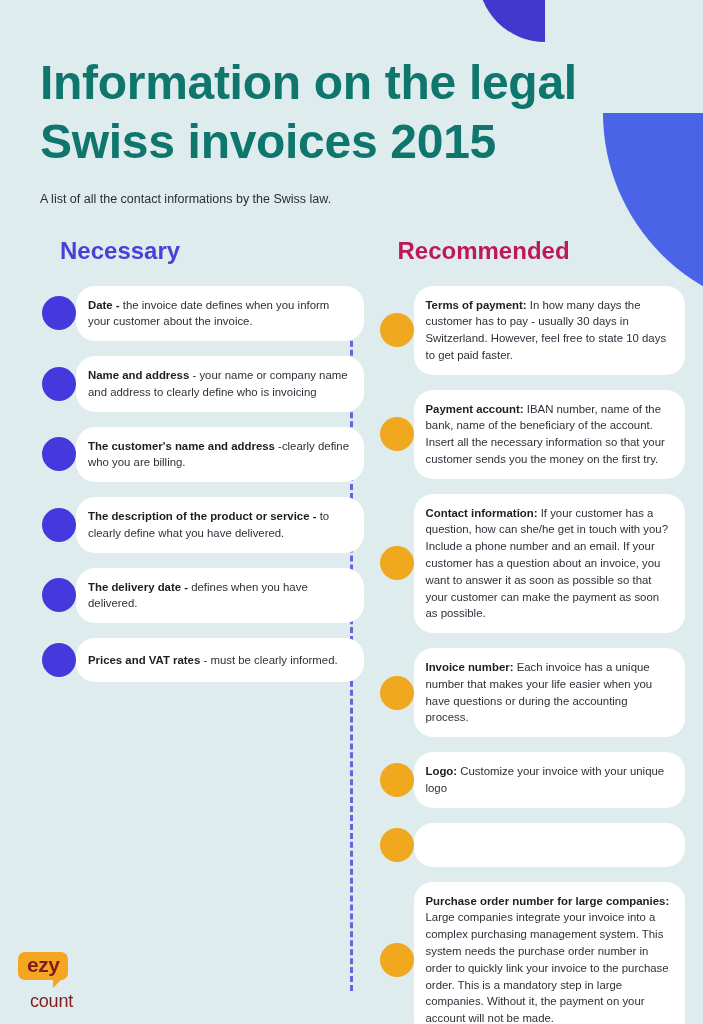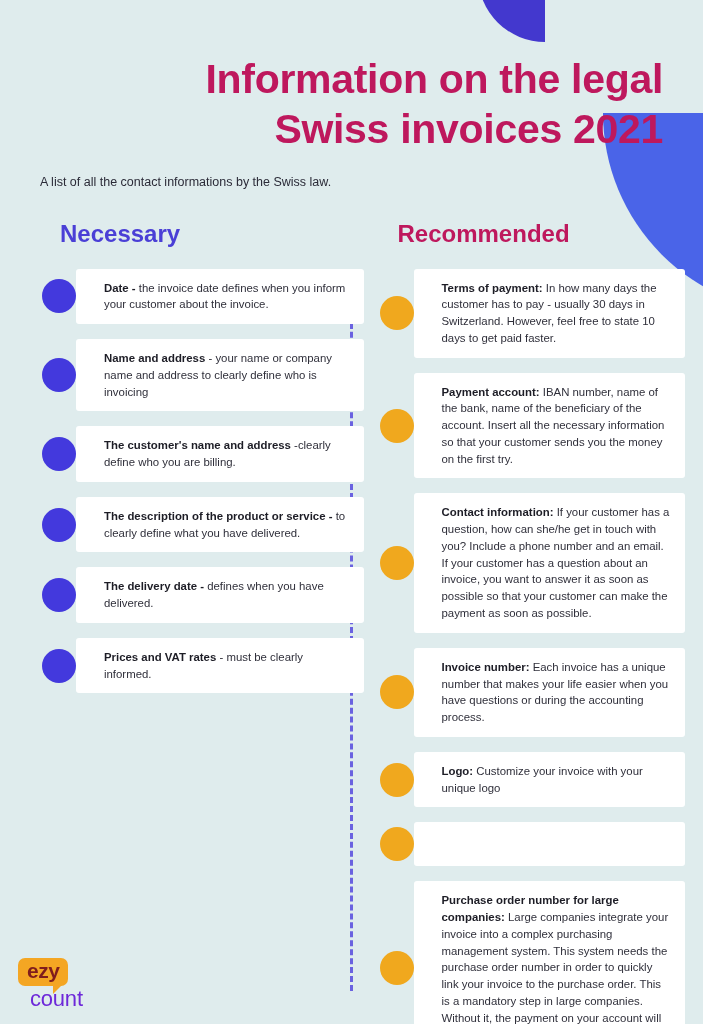--- a/index.html
+++ b/index.html
@@ -38,26 +38,25 @@
     z-index: 0;
   }
 
   
   .header {
     position: relative;
     z-index: 2;
     padding: 54px 40px 0 40px;
   }
   .title {
-    color: #be185d;
-    font-size: 41px;
+    color: #0f766e;
+    font-size: 48px;
     font-weight: bold;
     line-height: 1.22;
     letter-spacing: -0.3px;
-    text-align: right;
   }
   .subtitle {
     margin-top: 20px;
     color: #2b2b38;
     font-size: 12.5px;
     line-height: 1.4;
   }
 
   
   .columns {
@@ -91,23 +90,23 @@
     width: 0;
     height: 686px;
     border-left: 3px dashed #6a62e0;
     z-index: 1;
   }
 
   
   .card {
     position: relative;
     background: #ffffff;
-    border-radius: 3px;
+    border-radius: 19px;
     margin-bottom: 15px;
-    padding: 11px 13px 11px 28px;
+    padding: 11px 13px 11px 12px;
     margin-left: 34px;
     min-height: 44px;
     display: flex;
     align-items: center;
   }
   .card-text {
     font-size: 11.4px;
     line-height: 1.47;
     color: #2f2f3a;
   }
@@ -152,38 +151,38 @@
   .logo-tail {
     position: absolute;
     right: 4px;
     bottom: -8px;
     width: 0;
     height: 0;
     border-left: 11px solid #f4a623;
     border-bottom: 11px solid transparent;
   }
   .logo-count {
-    color: #6d28d9;
-    font-size: 22px;
+    color: #7f1d1d;
+    font-size: 18px;
     line-height: 1;
-    margin-top: 2px;
+    margin-top: 12px;
     margin-left: 12px;
     letter-spacing: -0.2px;
   }
 </style>
 </head>
 <body>
 
 <div class="deco-top"></div>
 <div class="deco-right"></div>
 
 <div class="header">
   <h1 class="title">
     <span>Information on the legal</span><br>
-    <span>Swiss invoices 2021</span>
+    <span>Swiss invoices 2015</span>
   </h1>
   <p class="subtitle">A list of all the contact informations by the Swiss law.</p>
 </div>
 
 <div class="divider"></div>
 
 <div class="columns">
 
   <div class="col col-left">
     <div class="col-heading">Necessary</div>

